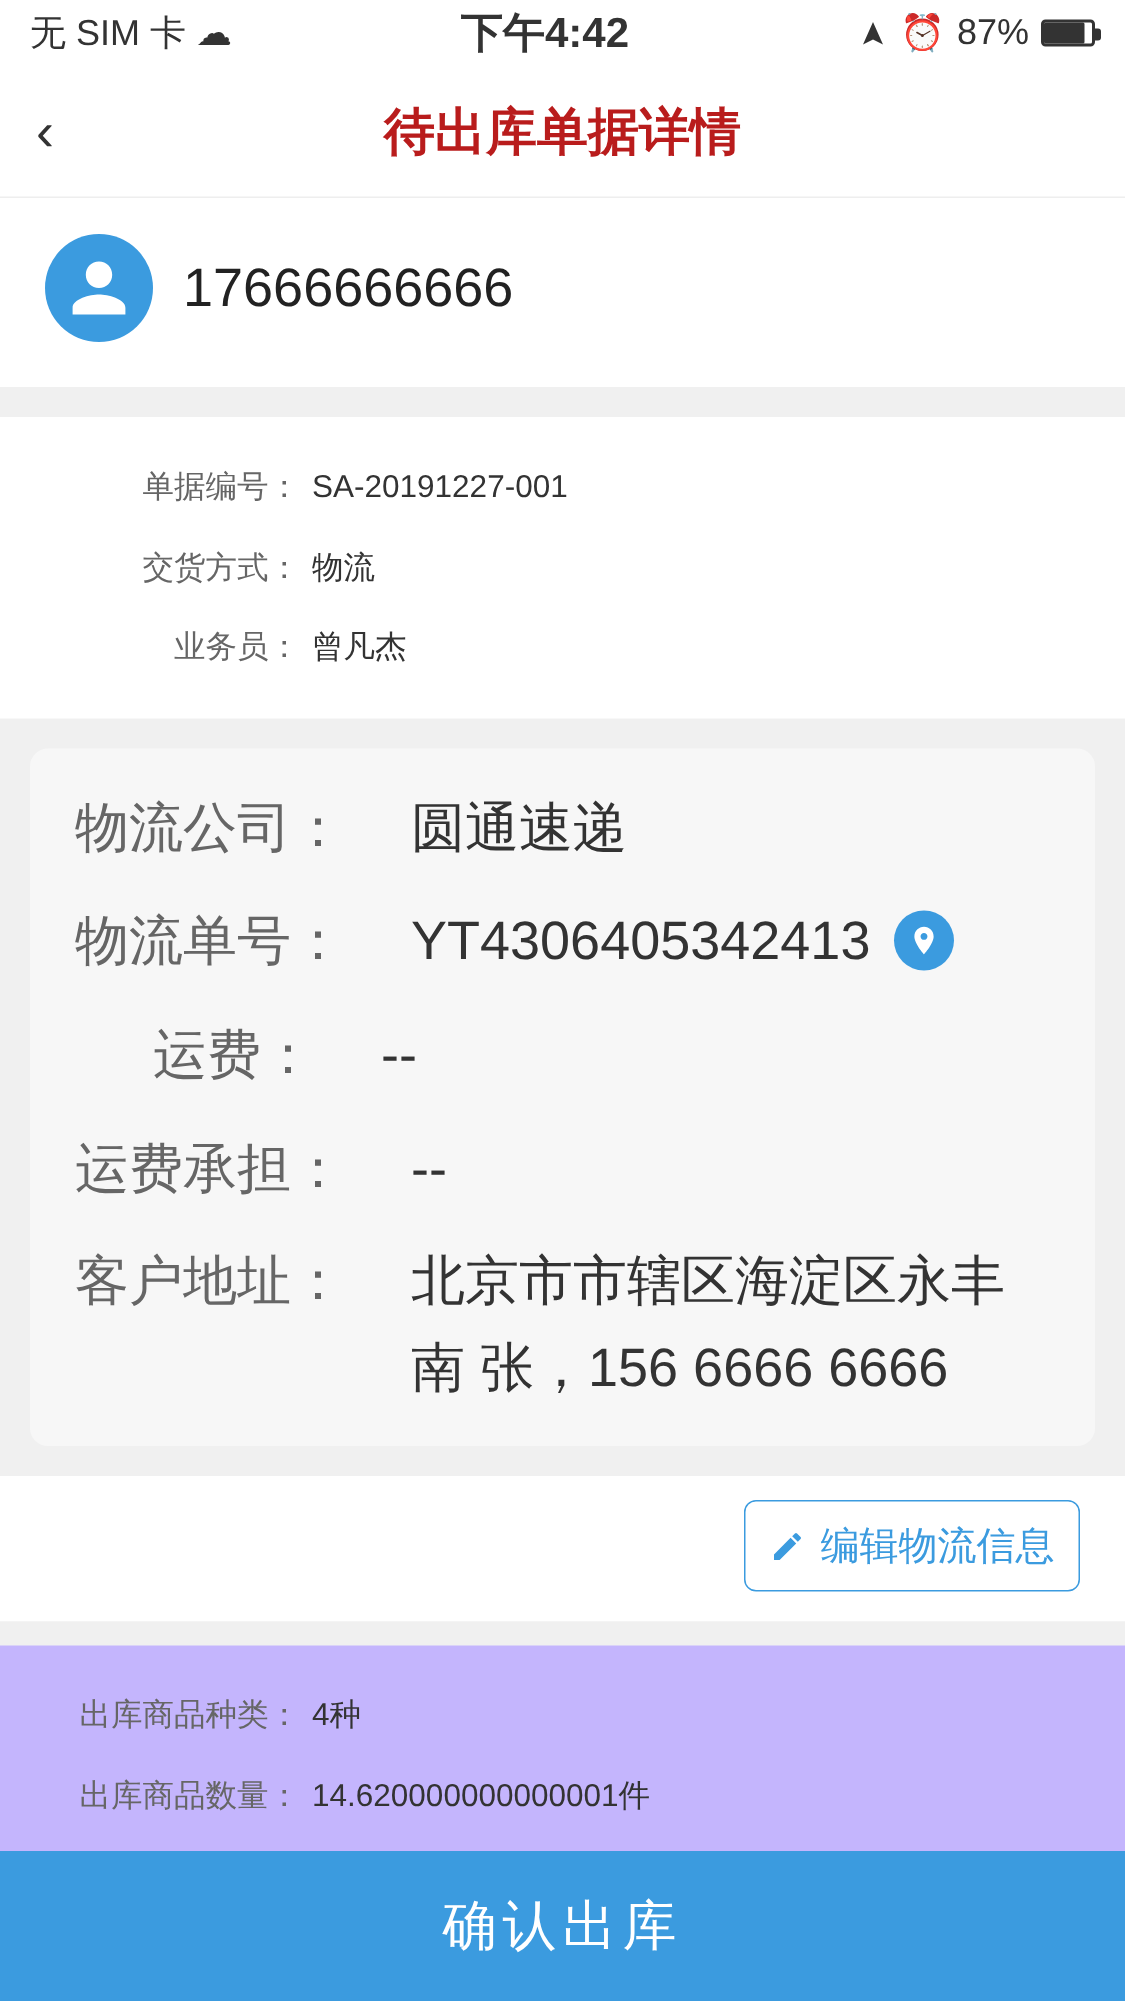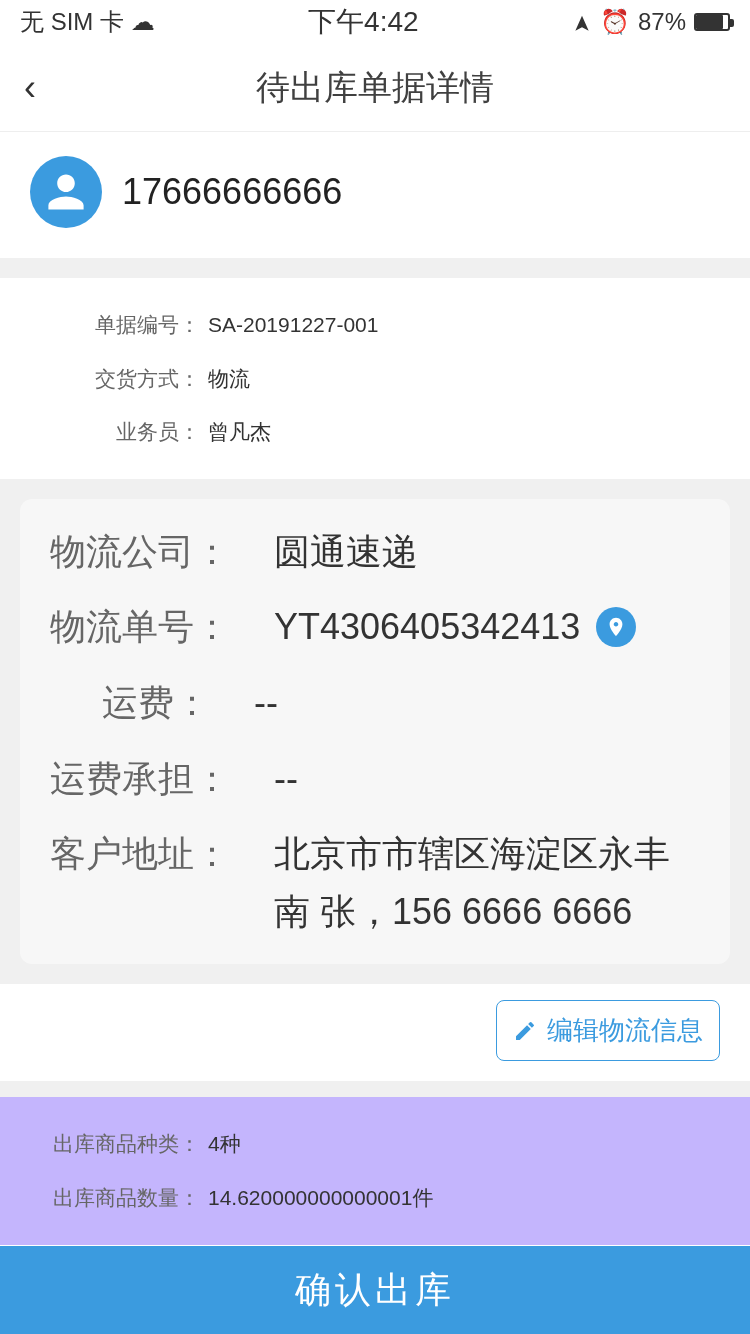--- a/index.html
+++ b/index.html
@@ -18,21 +18,21 @@
       height: 44px;
       background: #fff;
       display: flex;
       align-items: center;
       justify-content: space-between;
       padding: 0 20px;
       font-size: 24px;
       color: #333;
     }
     .status-left { display: flex; align-items: center; gap: 8px; }
-    .status-center { font-size: 28px; font-weight: 400; }
+    .status-center { font-size: 28px; font-weight: 700; }
     .status-right { display: flex; align-items: center; gap: 8px; font-size: 24px; }
 
     
     .nav-bar {
       height: 88px;
       background: #fff;
       display: flex;
       align-items: center;
       justify-content: center;
       position: relative;
@@ -40,22 +40,22 @@
     }
     .nav-back {
       position: absolute;
       left: 24px;
       font-size: 36px;
       color: #333;
       cursor: pointer;
     }
     .nav-title {
       font-size: 34px;
-      font-weight: 400;
-      color: #404040;
+      font-weight: 700;
+      color: #b91c1c;
     }
 
     
     .customer-header {
       background: #fff;
       padding: 24px 30px;
       display: flex;
       align-items: center;
       gap: 20px;
       margin-bottom: 0;
@@ -193,21 +193,21 @@
       background: #f0f0f0;
       flex: 1;
       min-height: 200px;
     }
 
     
     .confirm-bar {
       position: fixed;
       bottom: 0;
       width: 750px;
-      height: 88px;
+      height: 100px;
       background: #3b9bdf;
       display: flex;
       align-items: center;
       justify-content: center;
       cursor: pointer;
     }
     .confirm-text {
       font-size: 36px;
       font-weight: 500;
       color: #fff;

